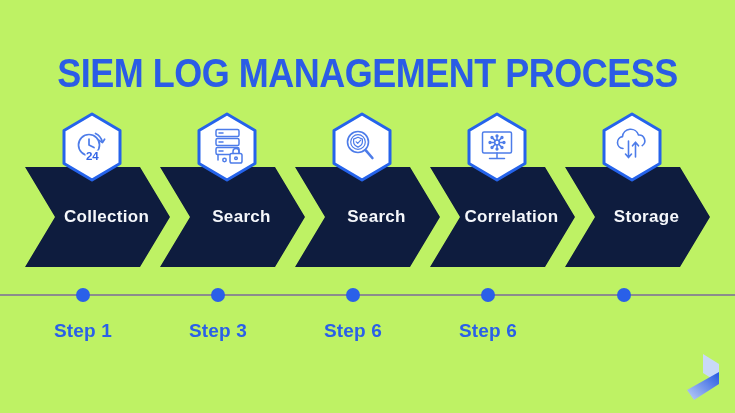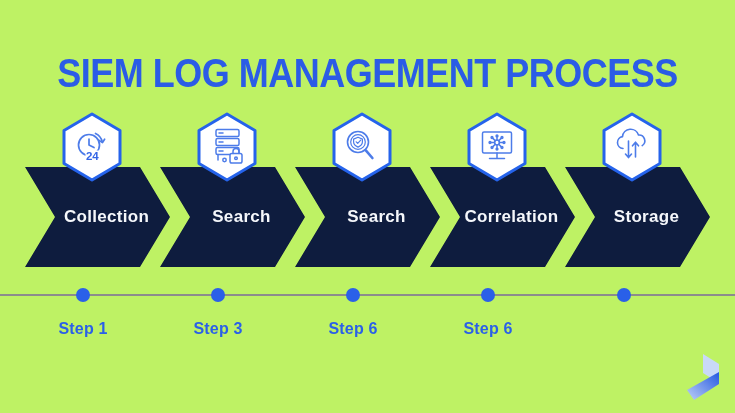--- a/index.html
+++ b/index.html
@@ -17,21 +17,21 @@
     clip-path:polygon(0 0,115px 0,145px 50px,115px 100px,0 100px,30px 50px);
     display:flex;align-items:center;justify-content:center;
     box-sizing:border-box;padding-left:18px;
     color:#f5f7fb;font-size:17px;letter-spacing:0.3px;font-weight:700;
   }
   .hex{position:absolute;top:112px;width:62px;height:70px;}
   .tl-line{position:absolute;top:294px;left:0;width:735px;height:2px;background:#8c8c8c;}
   .tl-dot{position:absolute;top:288px;width:14px;height:14px;border-radius:50%;background:#2a60e8;}
   .step-label{
     position:absolute;top:320px;width:100px;text-align:center;
-    color:#2a60e8;font-size:16px;font-weight:bold;letter-spacing:0.2px;
+    color:#2a60e8;font-size:19px;font-weight:bold;letter-spacing:0.2px;
   }
   .logo{position:absolute;left:687px;top:350px;}
 </style>
 </head>
 <body>
 
 <div class="stage">
 
   <div class="title">SIEM LOG MANAGEMENT PROCESS</div>
 

